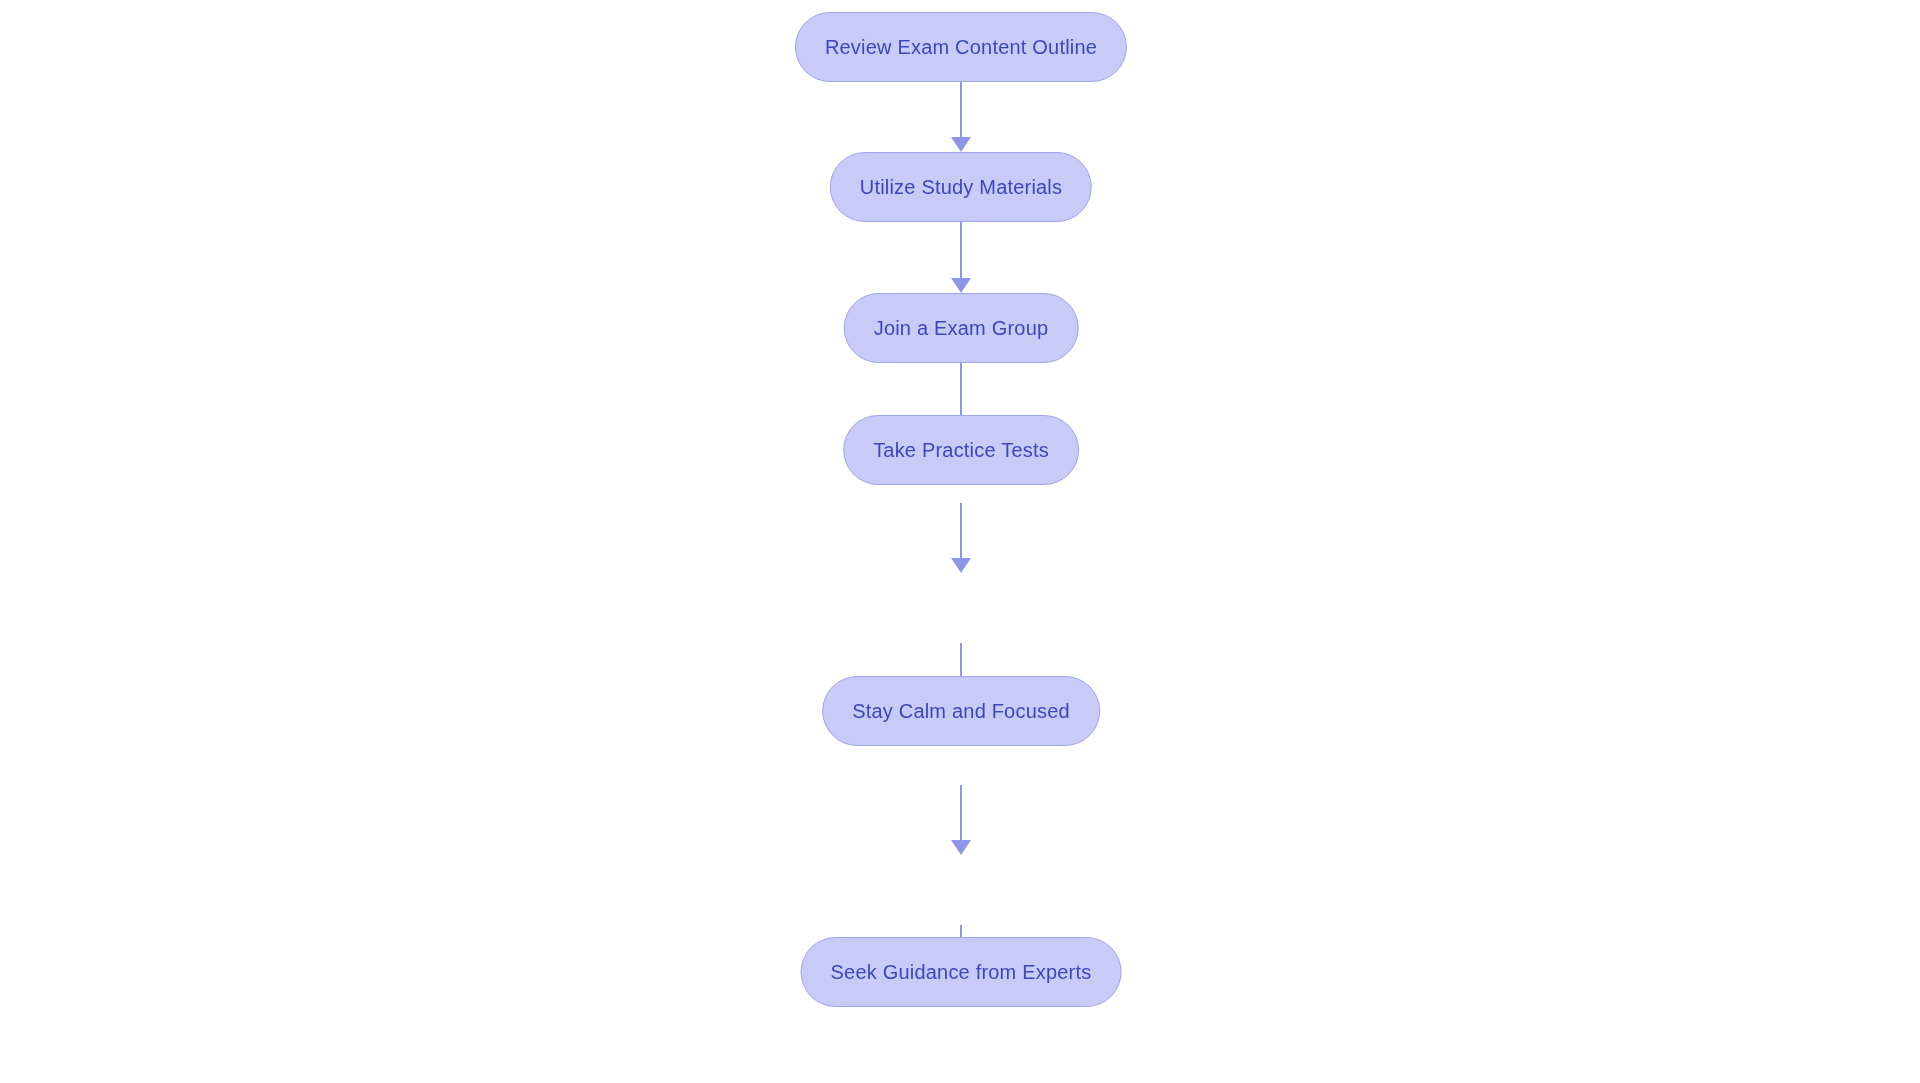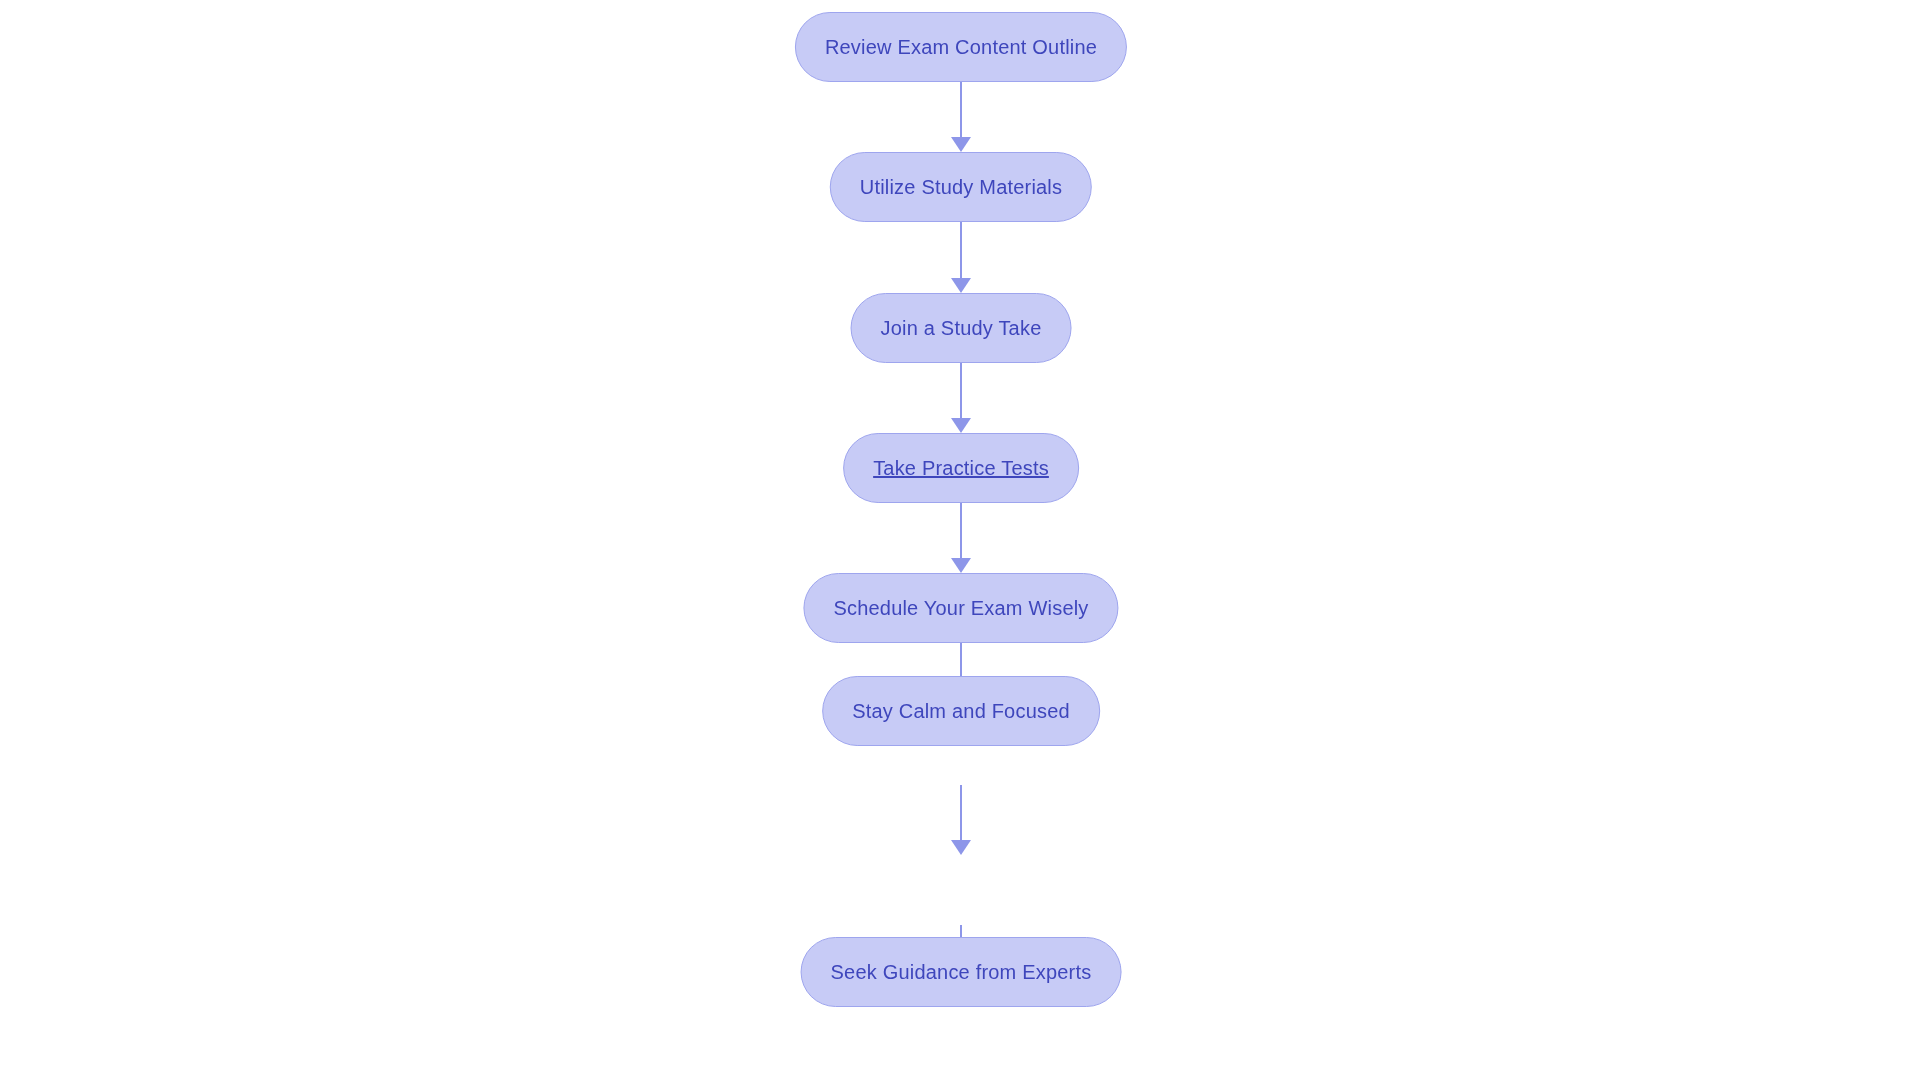--- a/index.html
+++ b/index.html
@@ -32,21 +32,21 @@
     background: var(--node-fill);
     border: 1.5px solid var(--node-border);
     border-radius: 35px;
     color: var(--node-text);
     font-size: 20px;
     letter-spacing: 0.2px;
   }
   .n1 { top: 12px; }
   .n2 { top: 152px; text-align: right; }
   .n3 { top: 293px; }
-  .n4 { top: 433px; text-decoration: underline; }
+  .n4 { top: 415px; }
   .n5 { top: 573px; }
   .n6 { top: 676px; }
   .n7 { top: 855px; }
   .n8 { top: 937px; }
 
   .arrow {
     position: absolute;
     left: 961px;
     transform: translateX(-50%);
     display: flex;
@@ -90,40 +90,37 @@
   <div class="flow-node n2">
     <span>Utilize Study Materials</span>
   </div>
 
   <div class="arrow a2">
     <span class="arrow-line"></span>
     <span class="arrow-head"></span>
   </div>
 
   <div class="flow-node n3">
-    <span>Join a Study Take</span>
+    <span>Join a Exam Group</span>
   </div>
 
   <div class="arrow a3">
     <span class="arrow-line"></span>
     <span class="arrow-head"></span>
   </div>
 
   <div class="flow-node n4">
     <span>Take Practice Tests</span>
   </div>
 
   <div class="arrow a4">
     <span class="arrow-line"></span>
     <span class="arrow-head"></span>
   </div>
 
-  <div class="flow-node n5">
-    <span>Schedule Your Exam Wisely</span>
-  </div>
 
   <div class="arrow a5">
     <span class="arrow-line"></span>
     <span class="arrow-head"></span>
   </div>
 
   <div class="flow-node n6">
     <span>Stay Calm and Focused</span>
   </div>
 

